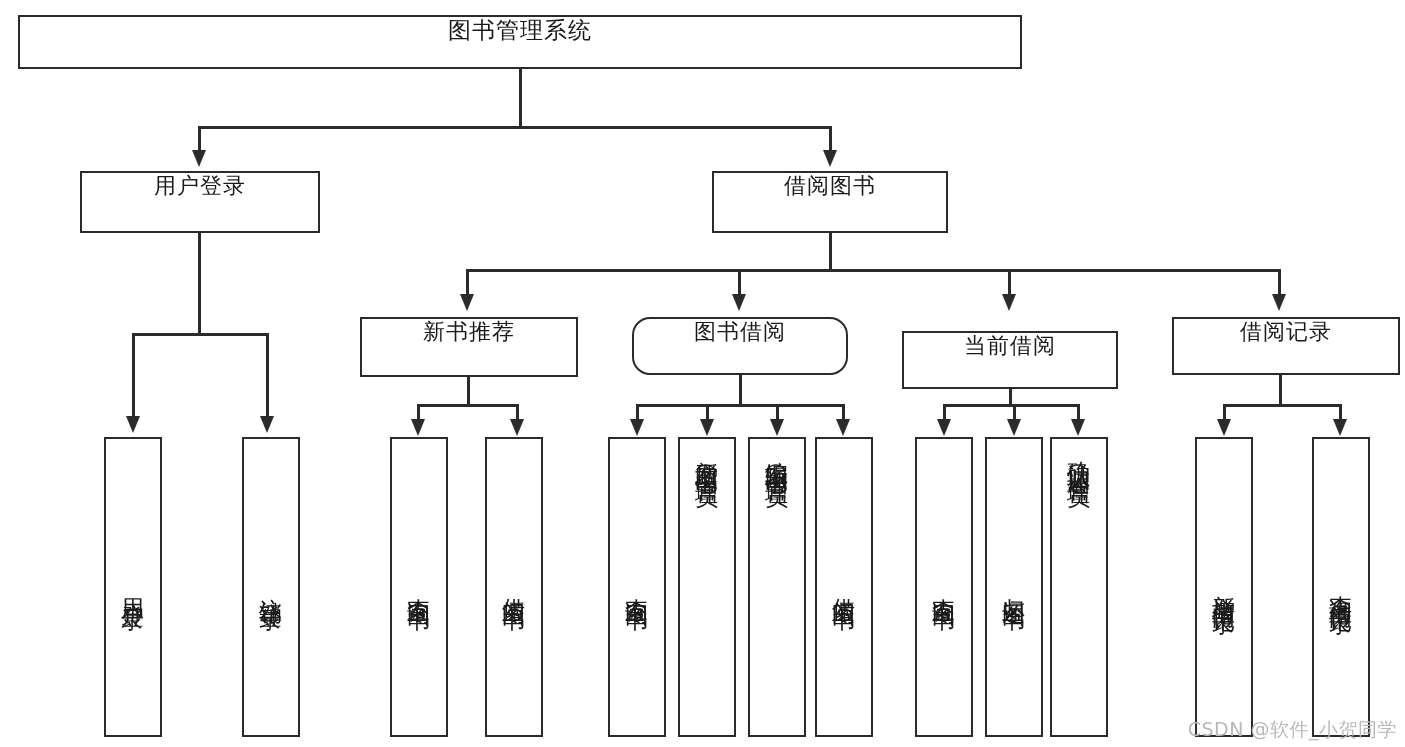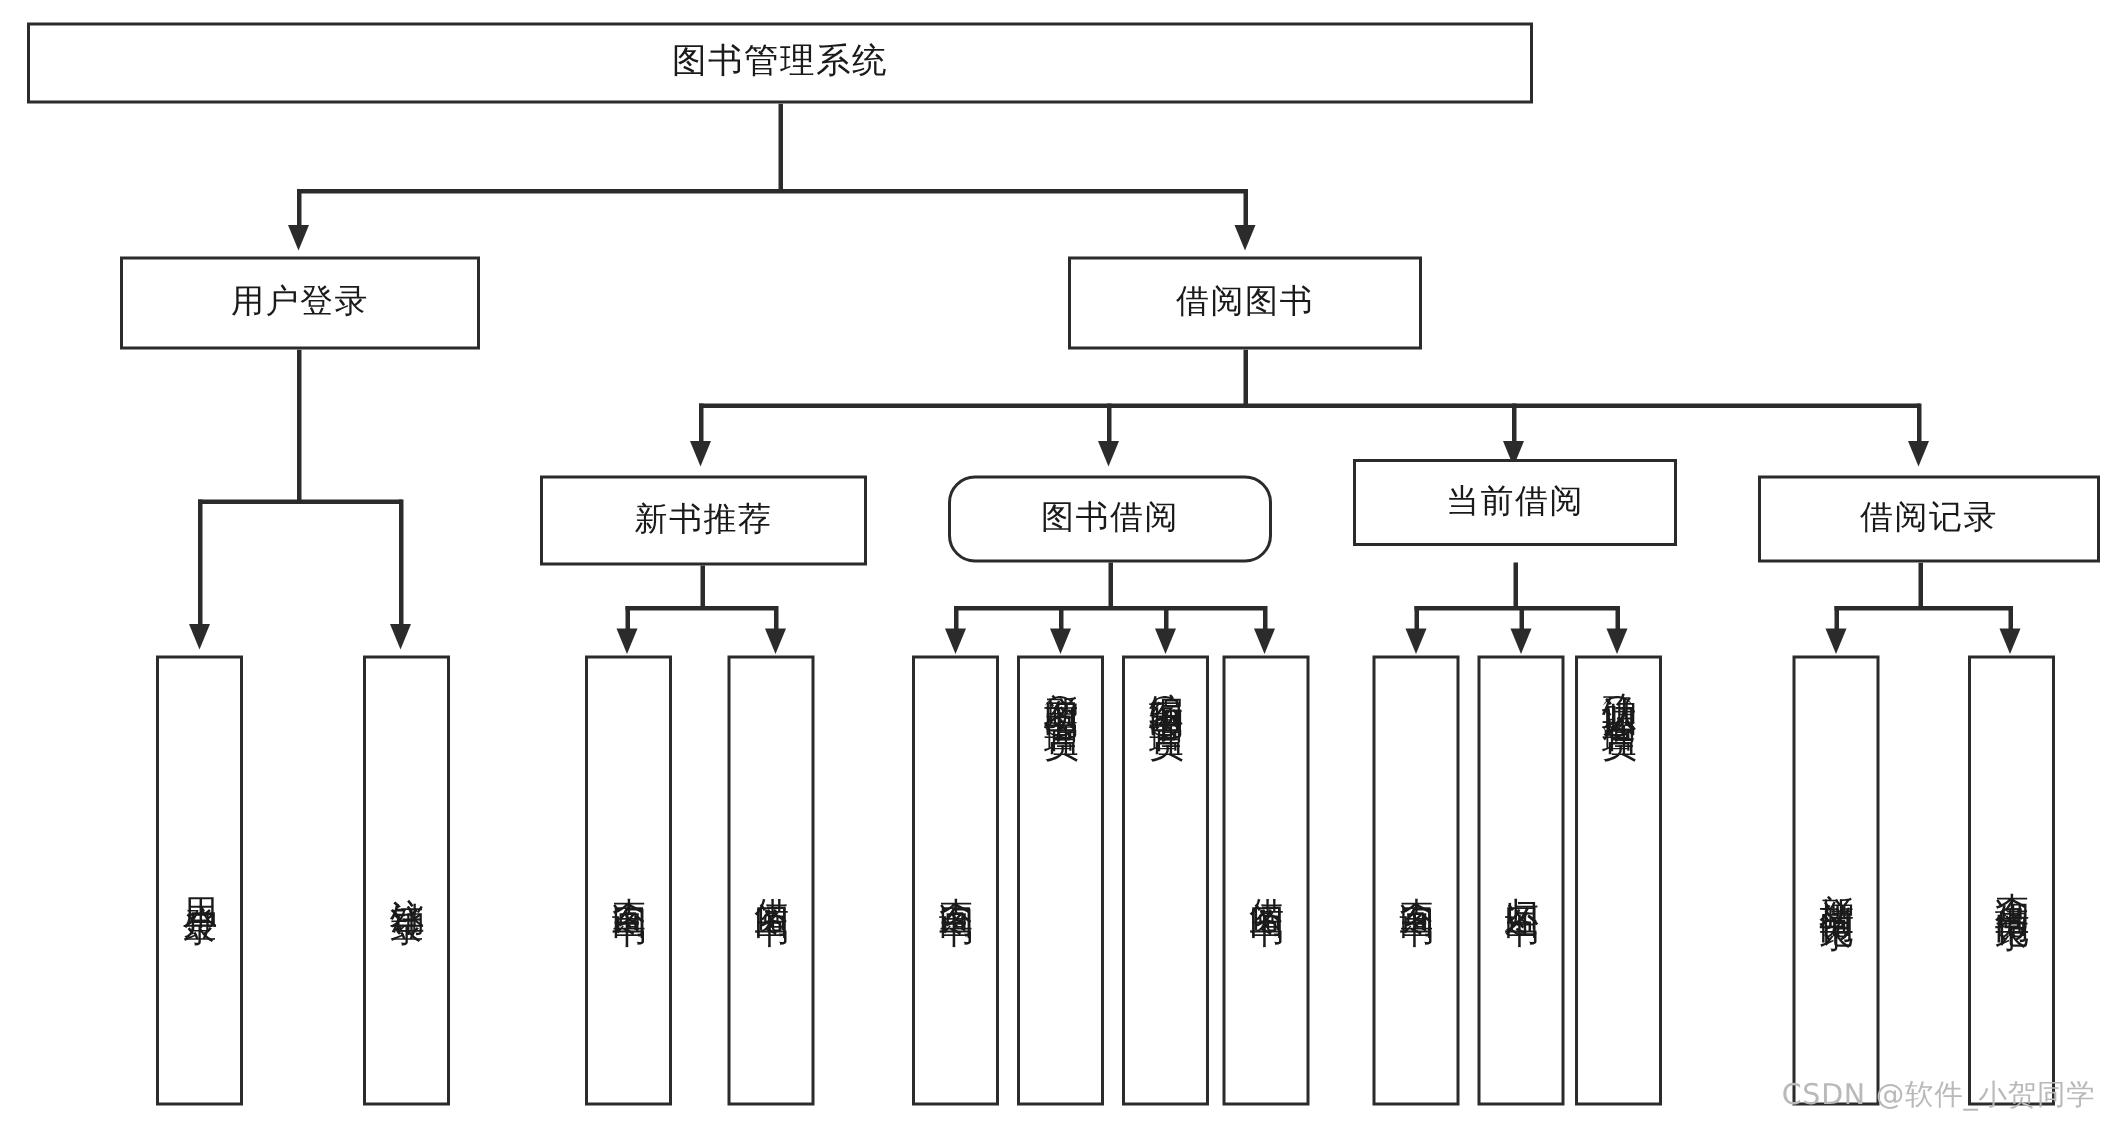--- a/index.html
+++ b/index.html
@@ -18,21 +18,21 @@
     background: #ffffff;
     overflow: hidden;
   }
   
   .node {
     position: absolute;
     box-sizing: border-box;
     border: 2.5px solid #2b2b2b;
     background: #ffffff;
     display: flex;
-    align-items: center;
+    align-items: flex-start;
     justify-content: center;
     color: #1a1a1a;
     z-index: 3;
   }
   .node .label {
     display: block;
     text-align: center;
     line-height: 1.18;
     white-space: nowrap;
   }
@@ -134,21 +134,21 @@
   <div class="arrow" style="left:732px; top:294px;"></div>
   <div class="arrow" style="left:1002px; top:294px;"></div>
   <div class="arrow" style="left:1272px; top:294px;"></div>
 
   <div class="node horiz" style="left:360px; top:317px; width:218px; height:60px;">
     <span class="label">新书推荐</span>
   </div>
   <div class="node horiz" style="left:632px; top:317px; width:216px; height:58px;border-radius:18px;">
     <span class="label">图书借阅</span>
   </div>
-  <div class="node horiz" style="left:902px; top:306px; width:216px; height:58px;">
+  <div class="node horiz" style="left:902px; top:331px; width:216px; height:58px;">
     <span class="label">当前借阅</span>
   </div>
   <div class="node horiz" style="left:1172px; top:317px; width:228px; height:58px;">
     <span class="label">借阅记录</span>
   </div>
 
   <div class="seg v" style="left:467px; top:375px; height:31px;"></div>
   <div class="seg h" style="left:417px; top:404px; width:101px;"></div>
   <div class="seg v" style="left:417px; top:404px; height:16px;"></div>
   <div class="seg v" style="left:516px; top:404px; height:16px;"></div>

